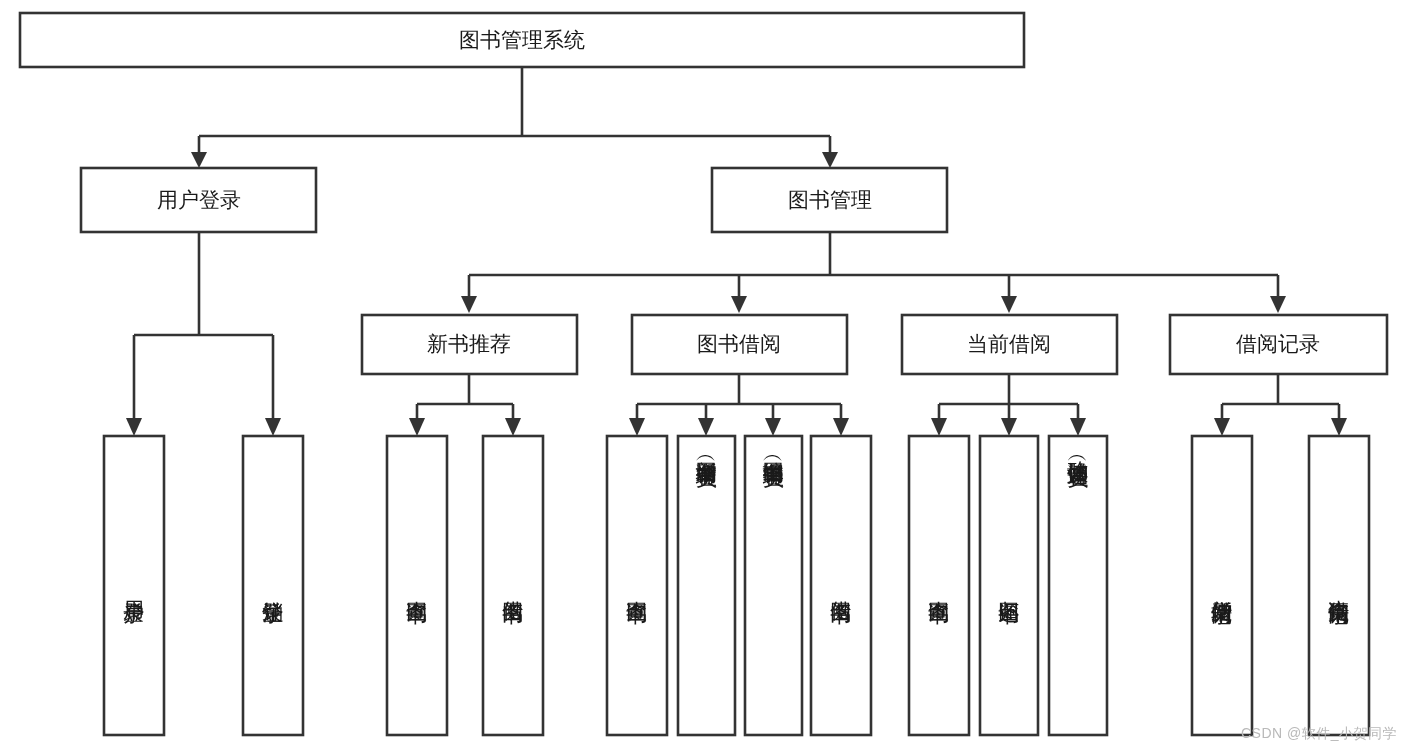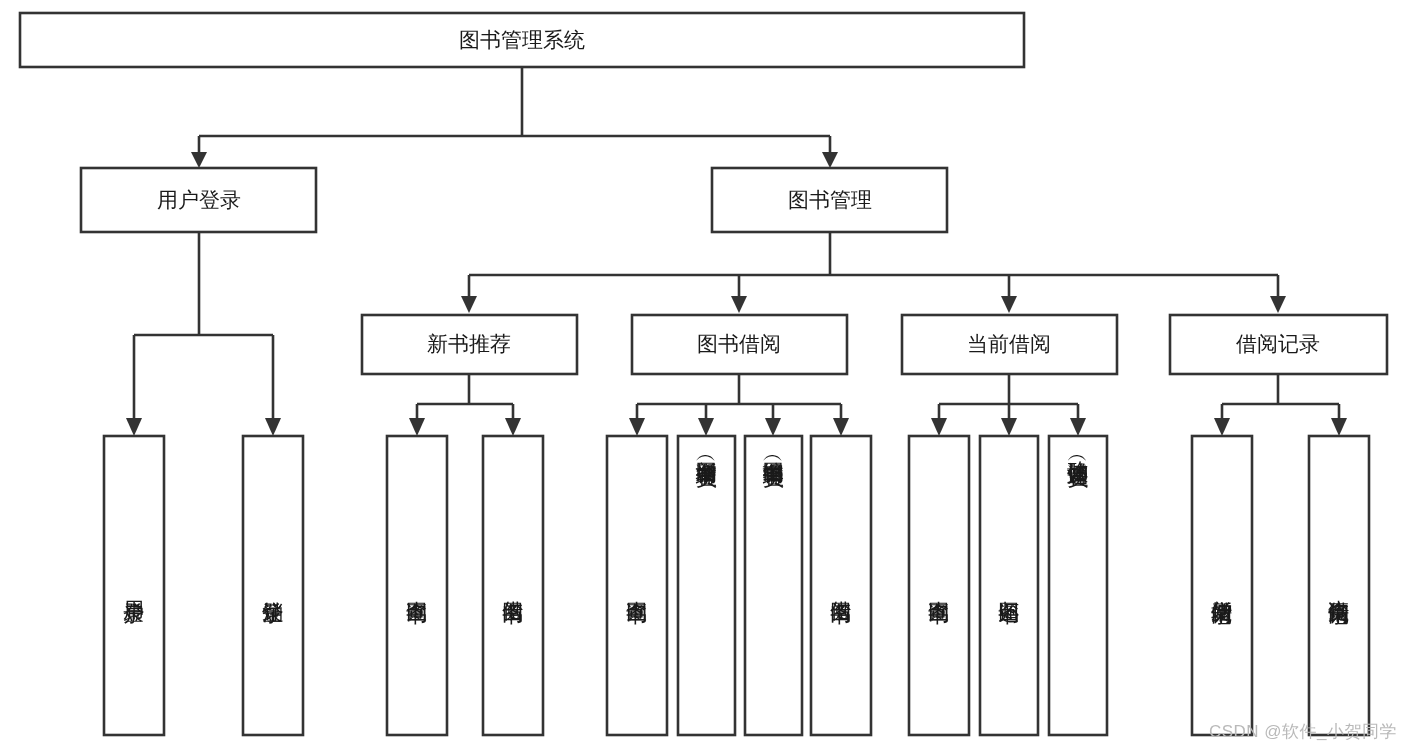--- a/index.html
+++ b/index.html
@@ -63,21 +63,21 @@
     writing-mode: vertical-rl;
     text-orientation: upright;
     white-space: nowrap;
     letter-spacing: 1px;
   }
   #watermark {
     position: absolute;
     right: 8px;
     bottom: 4px;
     font-family: "Liberation Sans", "DejaVu Sans", sans-serif;
-    font-size: 17px;
+    font-size: 14px;
     color: #b9b9b9;
     letter-spacing: 0.5px;
     white-space: nowrap;
   }
 </style>
 </head>
 <body>
 
 <div id="diagram-root">
 

